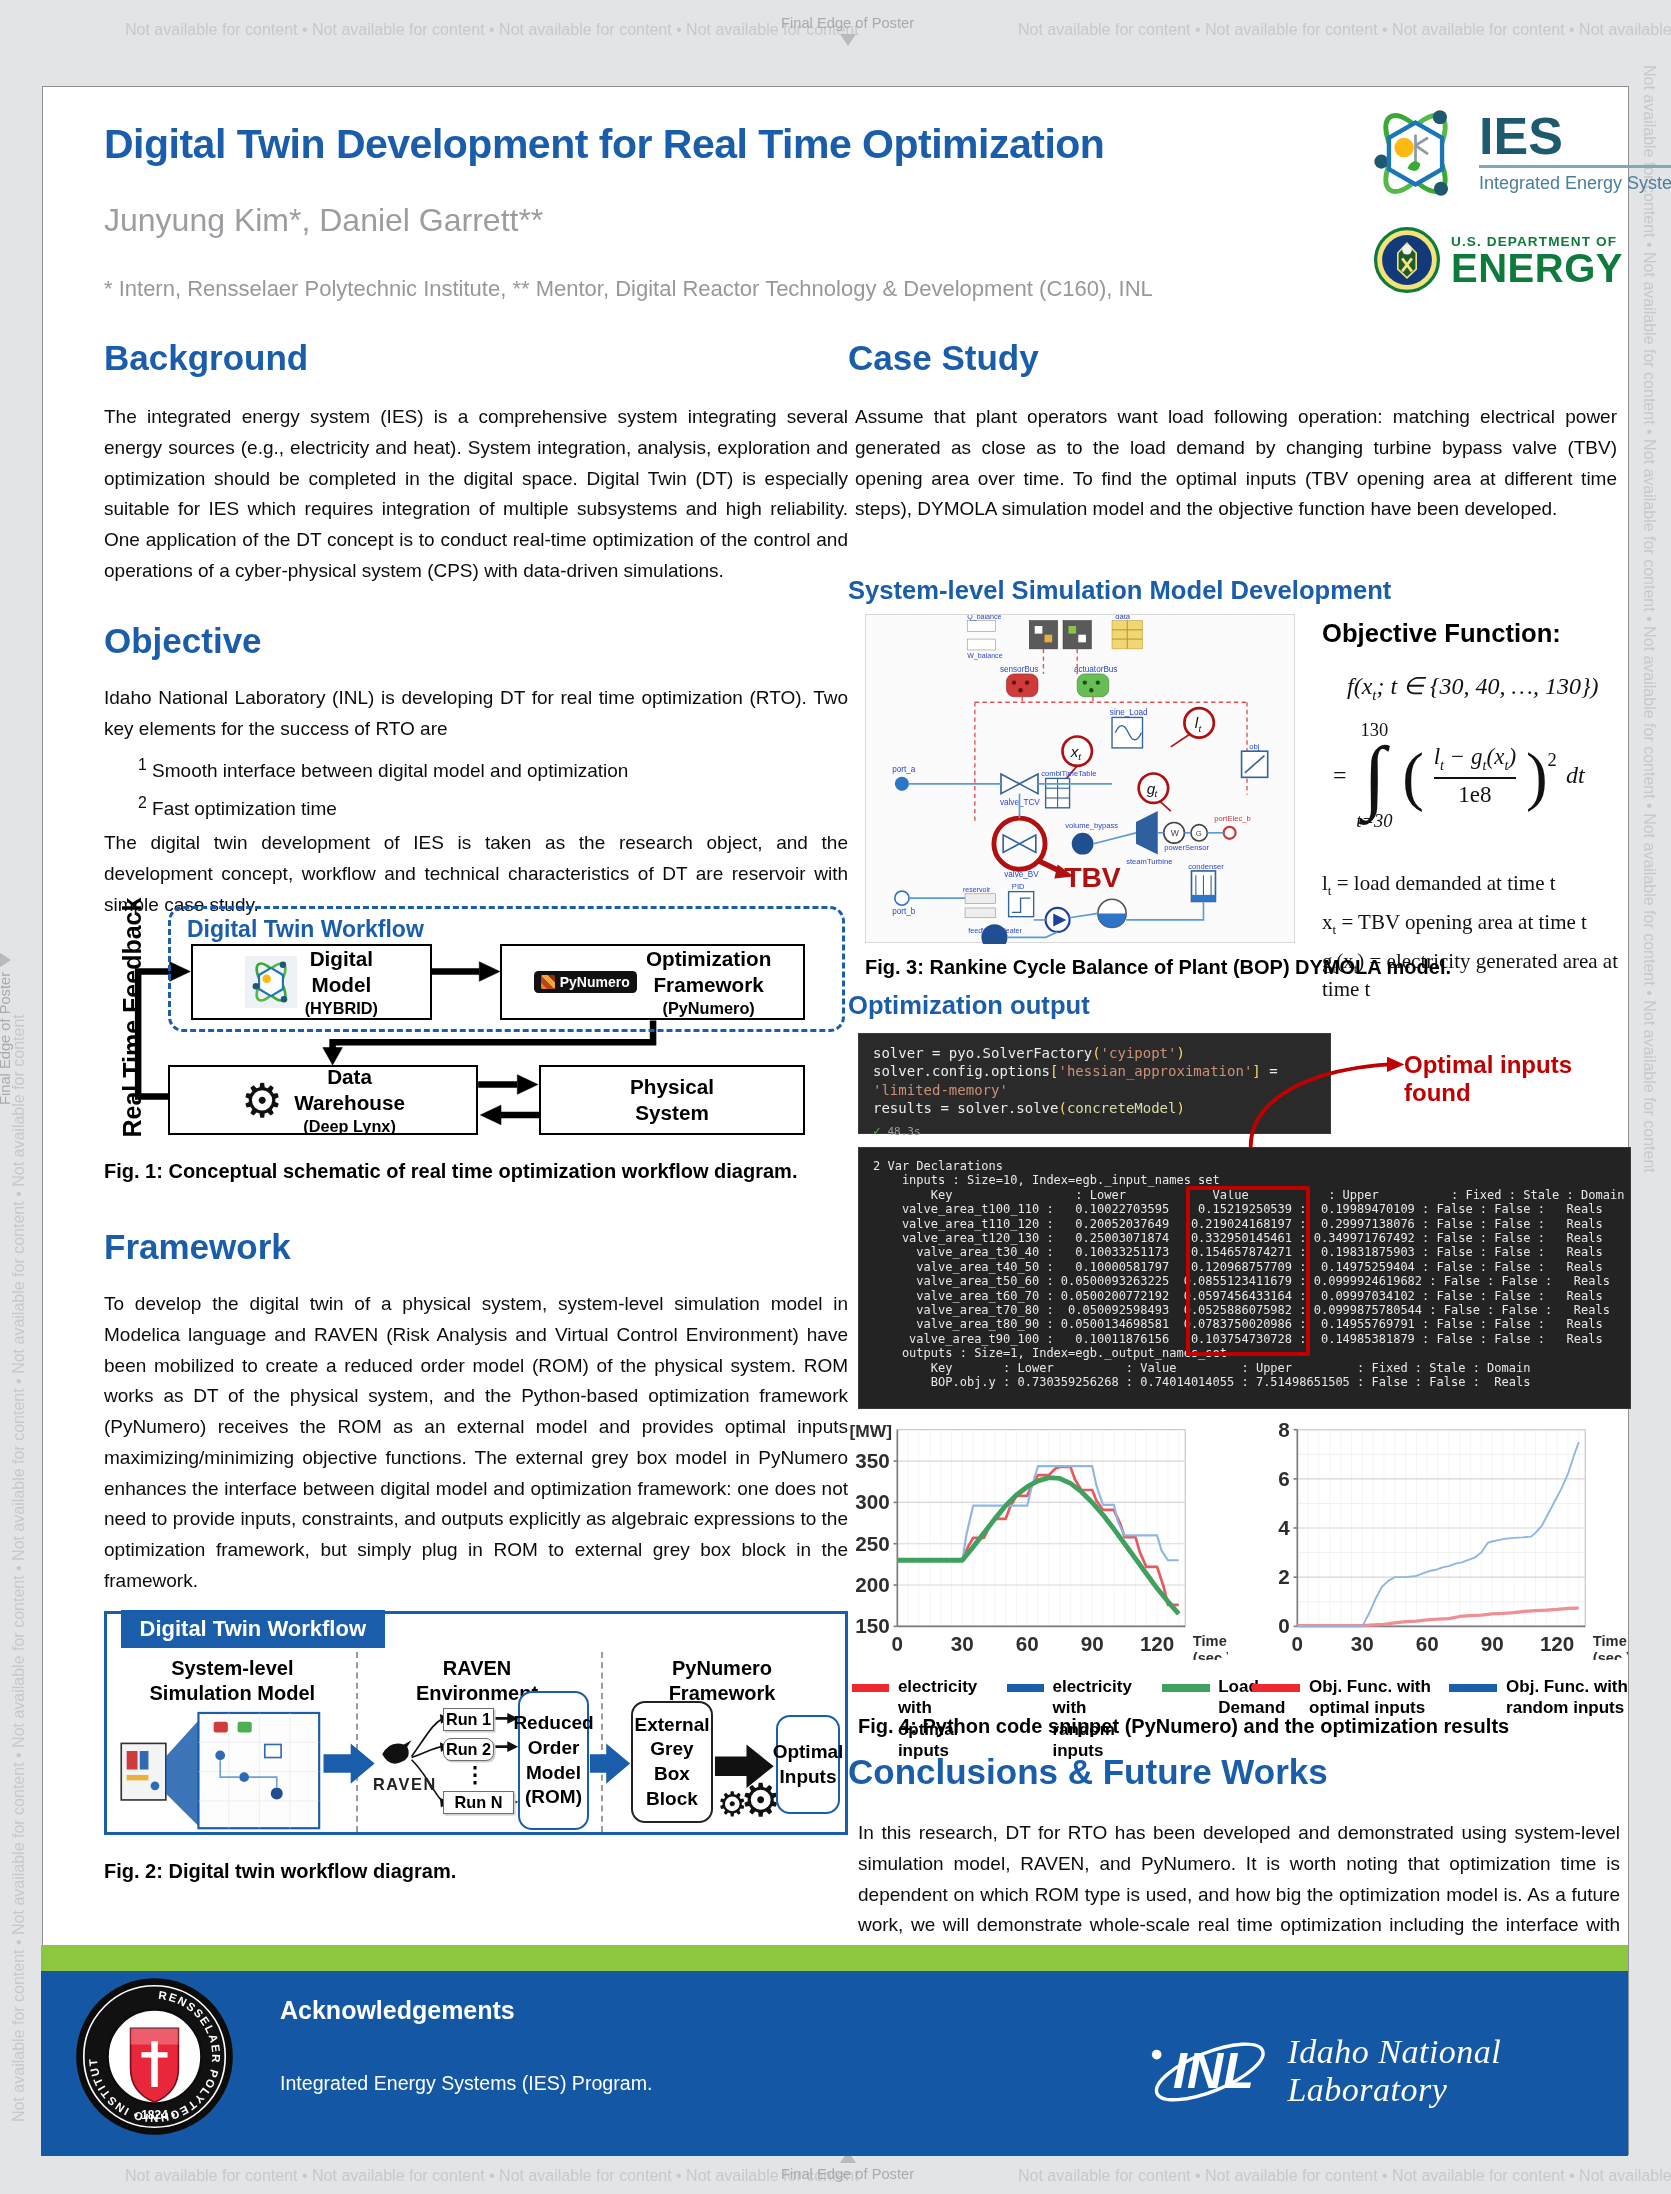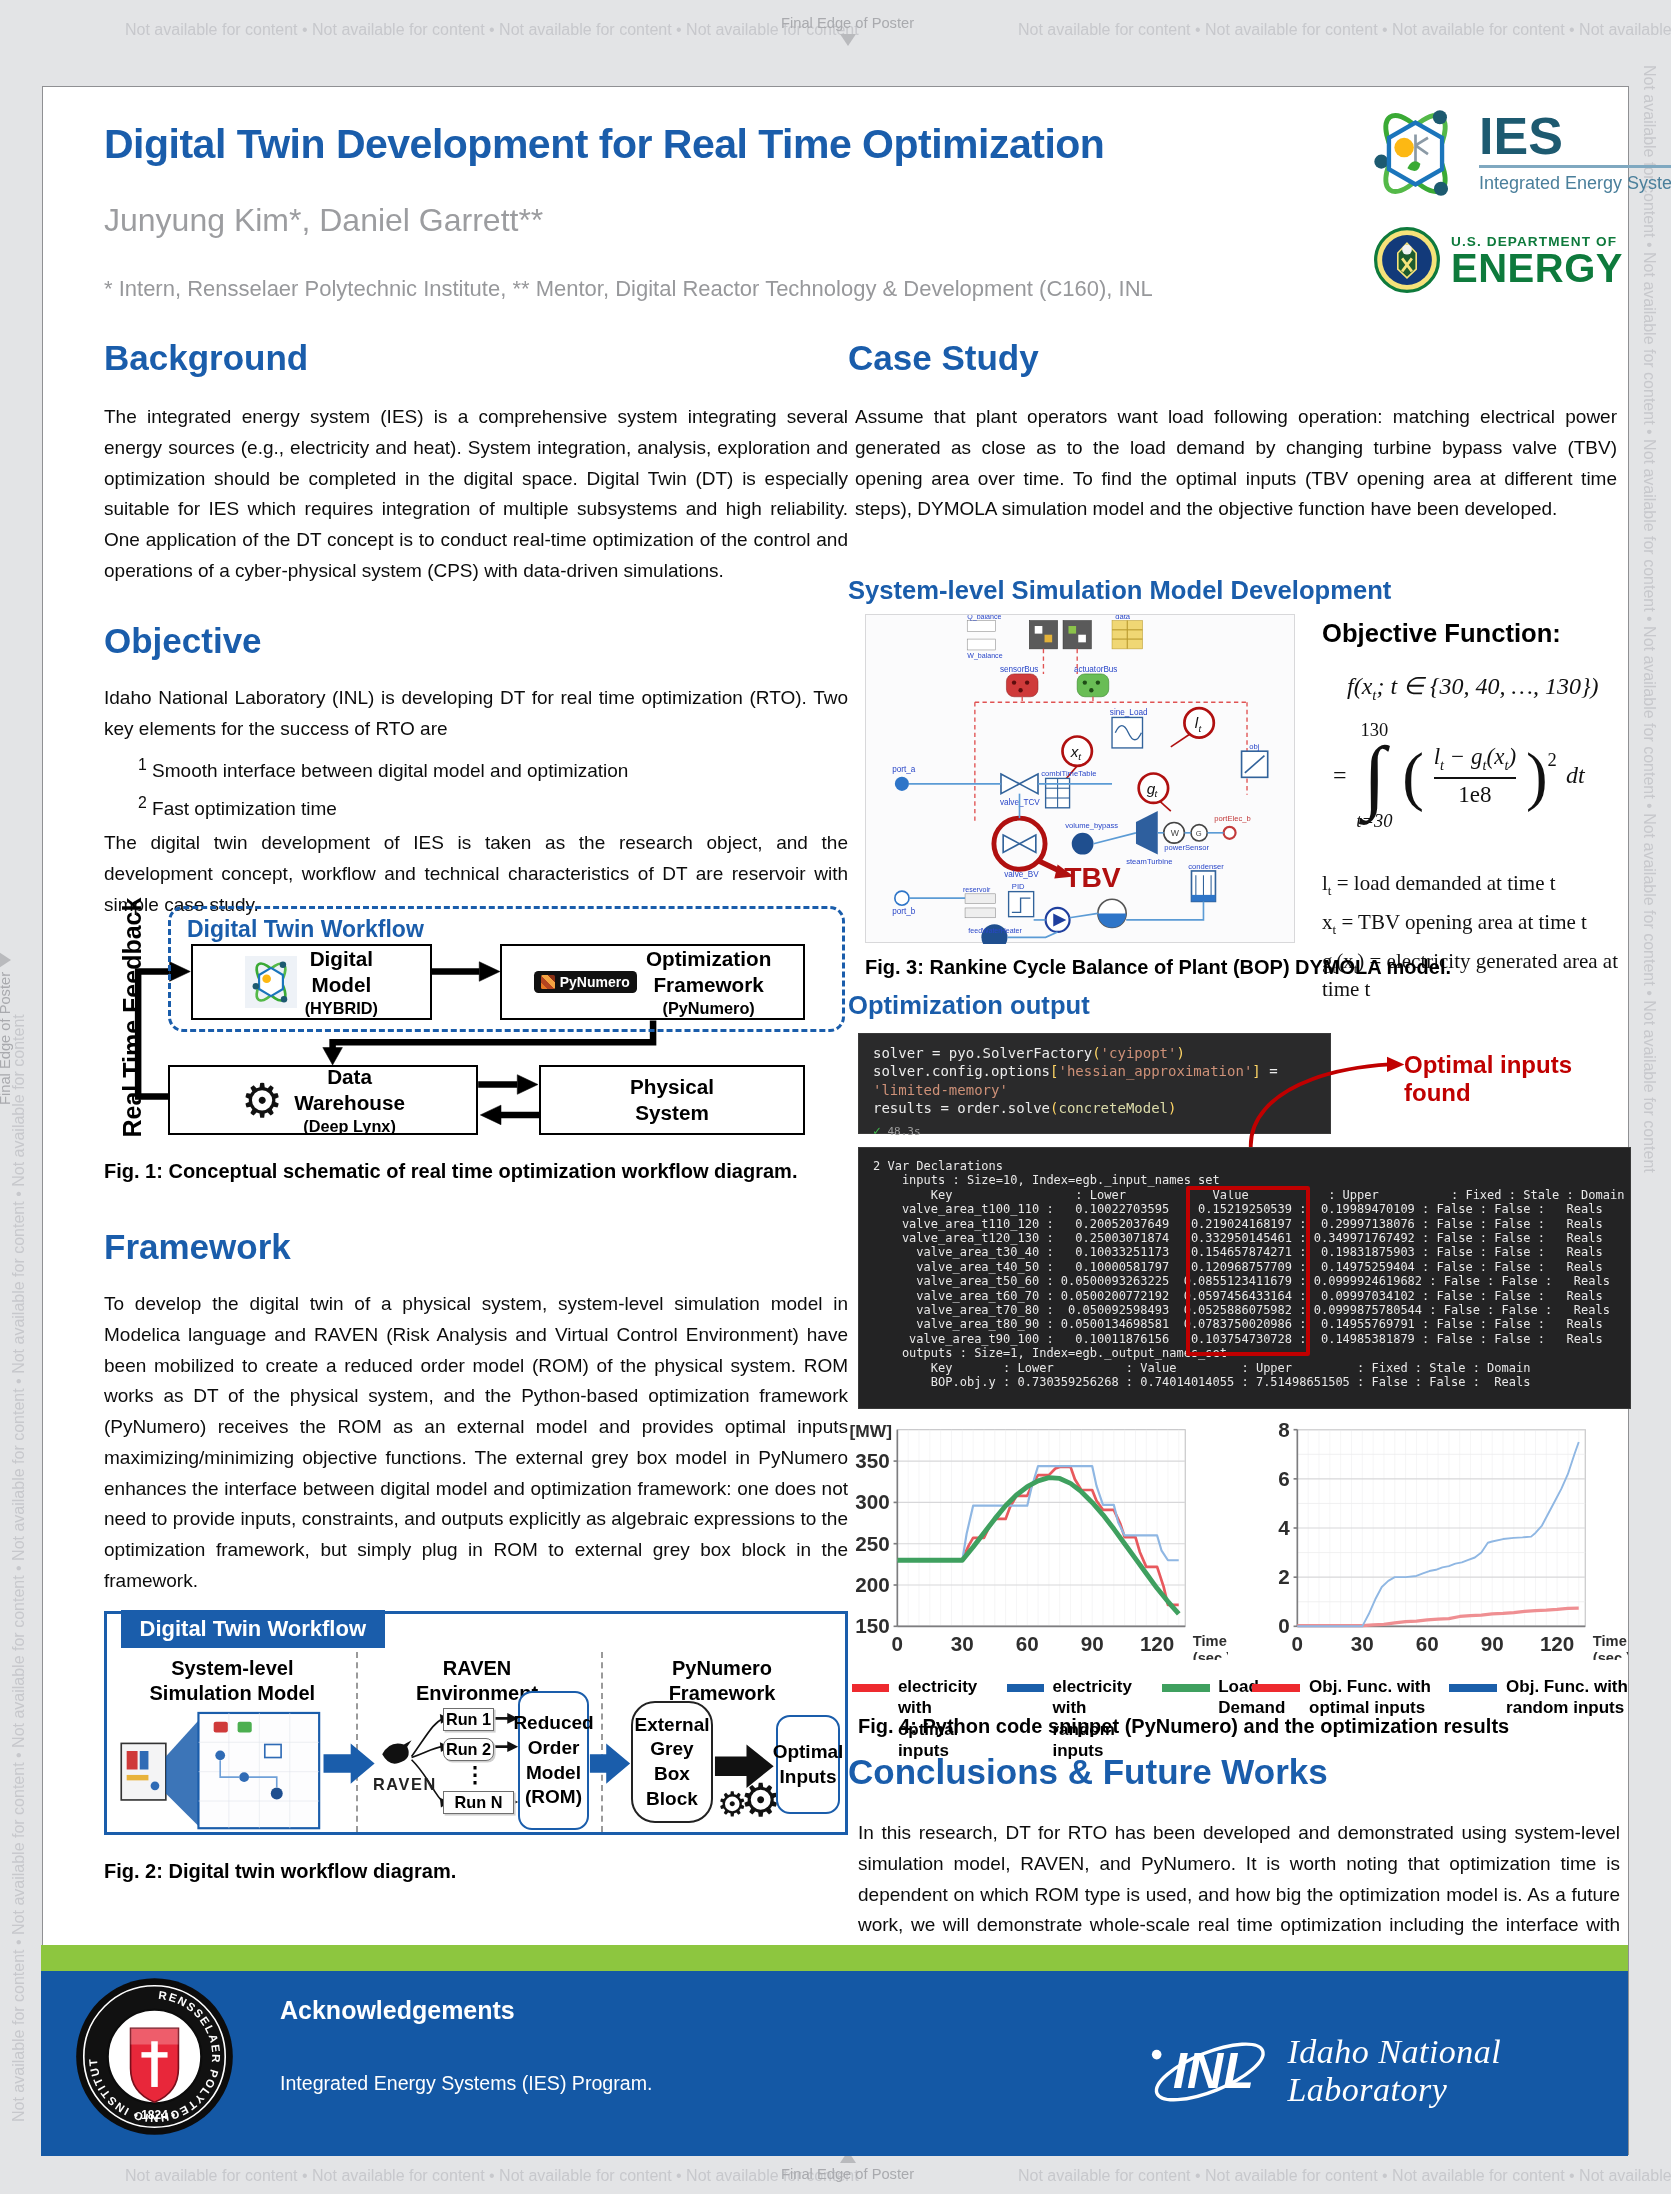--- a/index.html
+++ b/index.html
@@ -38,21 +38,21 @@
   .pynum-dots { width:14px; height:14px; background:
       linear-gradient(45deg,#e87722 25%, #b5451f 25% 50%, #f4a442 50% 75%, #8a2f14 75%); border-radius:1.6px; }
 
   
   .fig2 { border:3.8px solid #1a5dab; background:#fff; }
   .fig2-chip { position:absolute; left:14px; top:-3.8px; background:#1a5dab; color:#fff; font-weight:bold; font-size:22px; padding:5.4px 18.5px 6.5px; }
   .fig2-h { position:absolute; text-align:center; font-weight:bold; font-size:20px; color:#000; line-height:1.25; }
   .vdash { position:absolute; border-left:2.2px dashed #9a9a9a; }
   .runbox { position:absolute; border:1.6px solid #6e6e6e; background:#fdfdfd; box-shadow:1.6px 1.6px 0 #cfcfcf; font-size:16.3px; font-weight:bold; display:flex; align-items:center; justify-content:center; }
   .rom { position:absolute; border:2.7px solid #1a5dab; border-radius:14px; background:#fff; display:flex; align-items:center; justify-content:center; text-align:center; font-size:19px; font-weight:bold; line-height:1.3; }
-  .egb { position:absolute; border:2.2px solid #222; border-radius:24px; background:#fff; display:flex; align-items:center; justify-content:center; text-align:center; font-size:19px; font-weight:bold; line-height:1.3; }
+  .egb { position:absolute; border:2.2px solid #222; border-radius:14px; background:#fff; display:flex; align-items:center; justify-content:center; text-align:center; font-size:19px; font-weight:bold; line-height:1.3; }
   .gear-glyph { font-family:"DejaVu Sans", sans-serif; color:#111; }
 
   
   .dym-panel { background:#fbfbfc; border:0.5px solid #d8d8da;
      background-image:linear-gradient(#eef0f2 0.5px, transparent 0.5px), linear-gradient(90deg,#eef0f2 0.5px, transparent 0.5px);
      background-size:28px 28px; }
   .objfun-title { font-size:25.6px; font-weight:bold; color:#000; }
   .math { font-family:"Liberation Serif", serif; font-style:italic; font-size:24px; color:#111; }
   .mathdef { font-family:"Liberation Serif", serif; font-size:21px; color:#111; }
   .intwrap { display:flex; align-items:center; gap:9.8px; font-family:"Liberation Serif", serif; color:#111; }
@@ -519,21 +519,21 @@
     </div>
   </div>
   <div class="abs caption" style="left:822px; top:869px;">Fig. 3: Rankine Cycle Balance of Plant (BOP) DYMOLA model.</div>
 
   <h3 class="abs subsec" style="left:805px; top:904px;">Optimization output</h3>
 
   <div class="abs codebox" style="left:815px; top:946px; width:473px; height:101px;">
     <div id="code-lines">
         <div class="code-line"><span class="c-plain">solver = pyo.SolverFactory</span><span class="c-br">(</span><span class="c-str">'cyipopt'</span><span class="c-br">)</span></div>
         <div class="code-line"><span class="c-plain">solver.config.options</span><span class="c-br">[</span><span class="c-str">'hessian_approximation'</span><span class="c-br">]</span><span class="c-plain"> = </span><span class="c-str">'limited-memory'</span></div>
-        <div class="code-line"><span class="c-plain">results = order.solve</span><span class="c-br">(</span><span class="c-id">concreteModel</span><span class="c-br">)</span></div>
+        <div class="code-line"><span class="c-plain">results = solver.solve</span><span class="c-br">(</span><span class="c-id">concreteModel</span><span class="c-br">)</span></div>
       </div>
     <div class="runtime"><span class="chk">✓</span> <span>48.3s</span></div>
   </div>
   <div class="abs redlbl" style="left:1361px; top:964px;">Optimal inputs found</div>
   <svg class="abs" width="283" height="174" style="left:1159px; top:947px; pointer-events:none;" viewBox="0 0 520 320">
     <path d="M 130 300 C 30 180, 120 70, 345 56" fill="none" stroke="#c00000" stroke-width="7"></path>
     <polygon points="340,42 372,56 340,70" fill="#c00000"></polygon>
   </svg>
 
   <div class="abs termbox" style="left:815px; top:1060px; width:773px; height:262px;">

